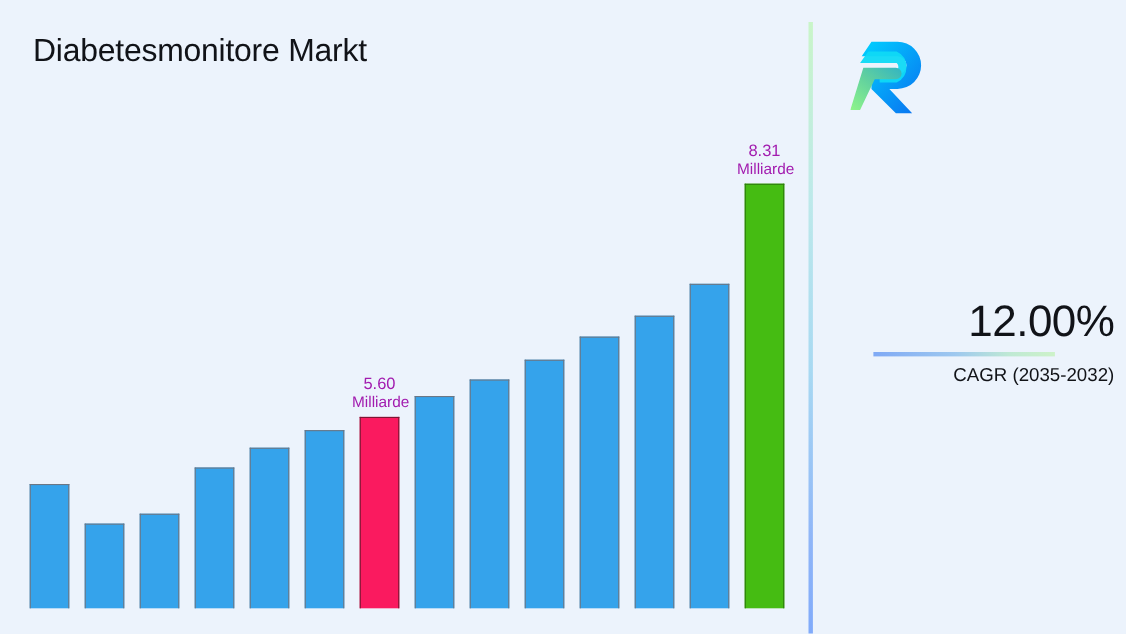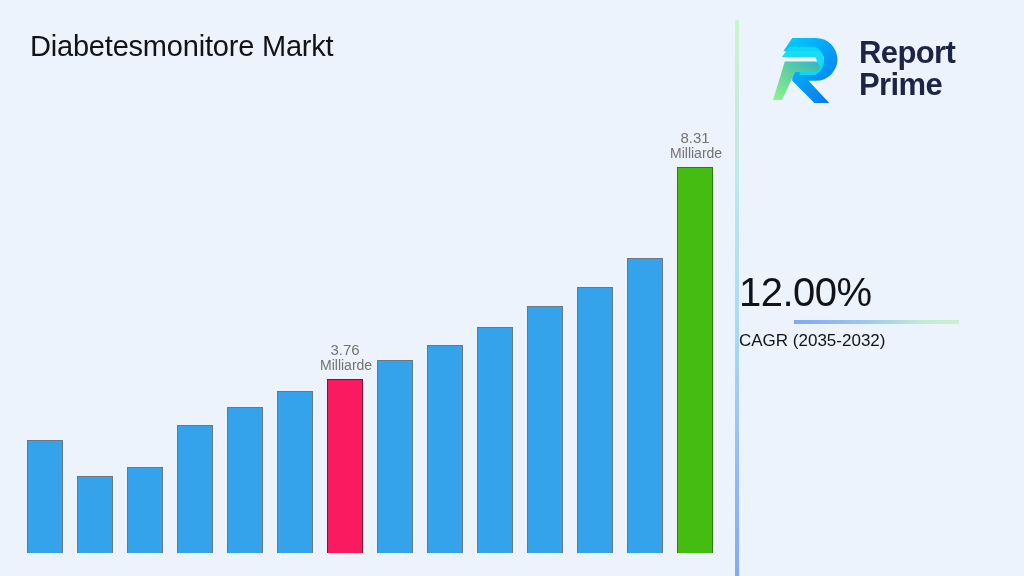--- a/index.html
+++ b/index.html
@@ -64,21 +64,21 @@
     border-bottom:none;
   }
   .bar.blue  { background:#35a3eb; }
   .bar.pink  { background:#fa1a5f; border-color:#7a1733; }
   .bar.green { background:#45bc12; border-color:#2c7b0c; }
 
   .bar-value {
     position:absolute;
     left:0; width:50px;
     text-align:center;
-    color:#737373;
+    color:#a21caf;
     line-height:1.05;
   }
   .bar-value .v-num  { display:block; font-size:15px; }
   .bar-value .v-unit { display:block; font-size:14px; margin-top:1px; }
 
   
   #right-panel {
     position:absolute;
     left:739px; top:0;
     width:285px; height:576px;
@@ -94,21 +94,21 @@
     color:#1d2546;
     line-height:1.02;
     letter-spacing:-0.6px;
   }
   #logo-text div { display:block; }
 
   #cagr-block {
     position:absolute;
     left:0; top:250px;
     width:274px;
-    text-align:left;
+    text-align:right;
   }
   #cagr-value {
     font-size:40px;
     color:#111318;
     letter-spacing:-0.5px;
     line-height:1.1;
   }
   #cagr-rule {
     width:165px; height:4px;
     margin:6px auto 7px auto;
@@ -144,21 +144,21 @@
           </div>
           <div class="bar-slot" style="left: 200px;">
             <div class="bar blue" title="2022: 3.14" style="height: 146px;"></div>
           </div>
           <div class="bar-slot" style="left: 250px;">
             <div class="bar blue" title="2023: 3.49" style="height: 162px;"></div>
           </div>
           <div class="bar-slot" style="left: 300px;">
             <div class="bar pink" title="2024: 3.76" style="height: 174px;"></div>
             <div class="bar-value" style="bottom: 180px;">
-              <span class="v-num">3.76</span>
+              <span class="v-num">5.60</span>
               <span class="v-unit">Milliarde</span>
             </div>
           </div>
           <div class="bar-slot" style="left: 350px;">
             <div class="bar blue" title="2025: 4.15" style="height: 193px;"></div>
           </div>
           <div class="bar-slot" style="left: 400px;">
             <div class="bar blue" title="2026: 4.48" style="height: 208px;"></div>
           </div>
           <div class="bar-slot" style="left: 450px;">
@@ -205,24 +205,20 @@
             </linearGradient>
           </defs>
 
           <path d="M26 8 H58 A29 29 0 0 1 58 66 H48 L76 96 H56 L26 66 V48 H58 A11 11 0 0 0 58 26 H14 Z" fill="url(#gBlue)"></path>
 
           <path d="M22 20 H57 A21 21 0 0 1 57 58 H36 V44 H57 A7 7 0 0 0 57 34 H12 Z" fill="#0fd9f5" opacity="0.95"></path>
 
           <path d="M16 40 H56 A7 7 0 0 1 56 54 H30 L12 92 H0 L16 40 Z" fill="url(#gGreen)"></path>
         </svg>
       </span>
-      <span id="logo-text">
-        <div>Report</div>
-        <div>Prime</div>
-      </span>
     </div>
 
     <div id="cagr-block">
       <div id="cagr-value">12.00%</div>
       <div id="cagr-rule"></div>
       <div id="cagr-caption">CAGR (2035-2032)</div>
     </div>
 
   </div>
 </div>

